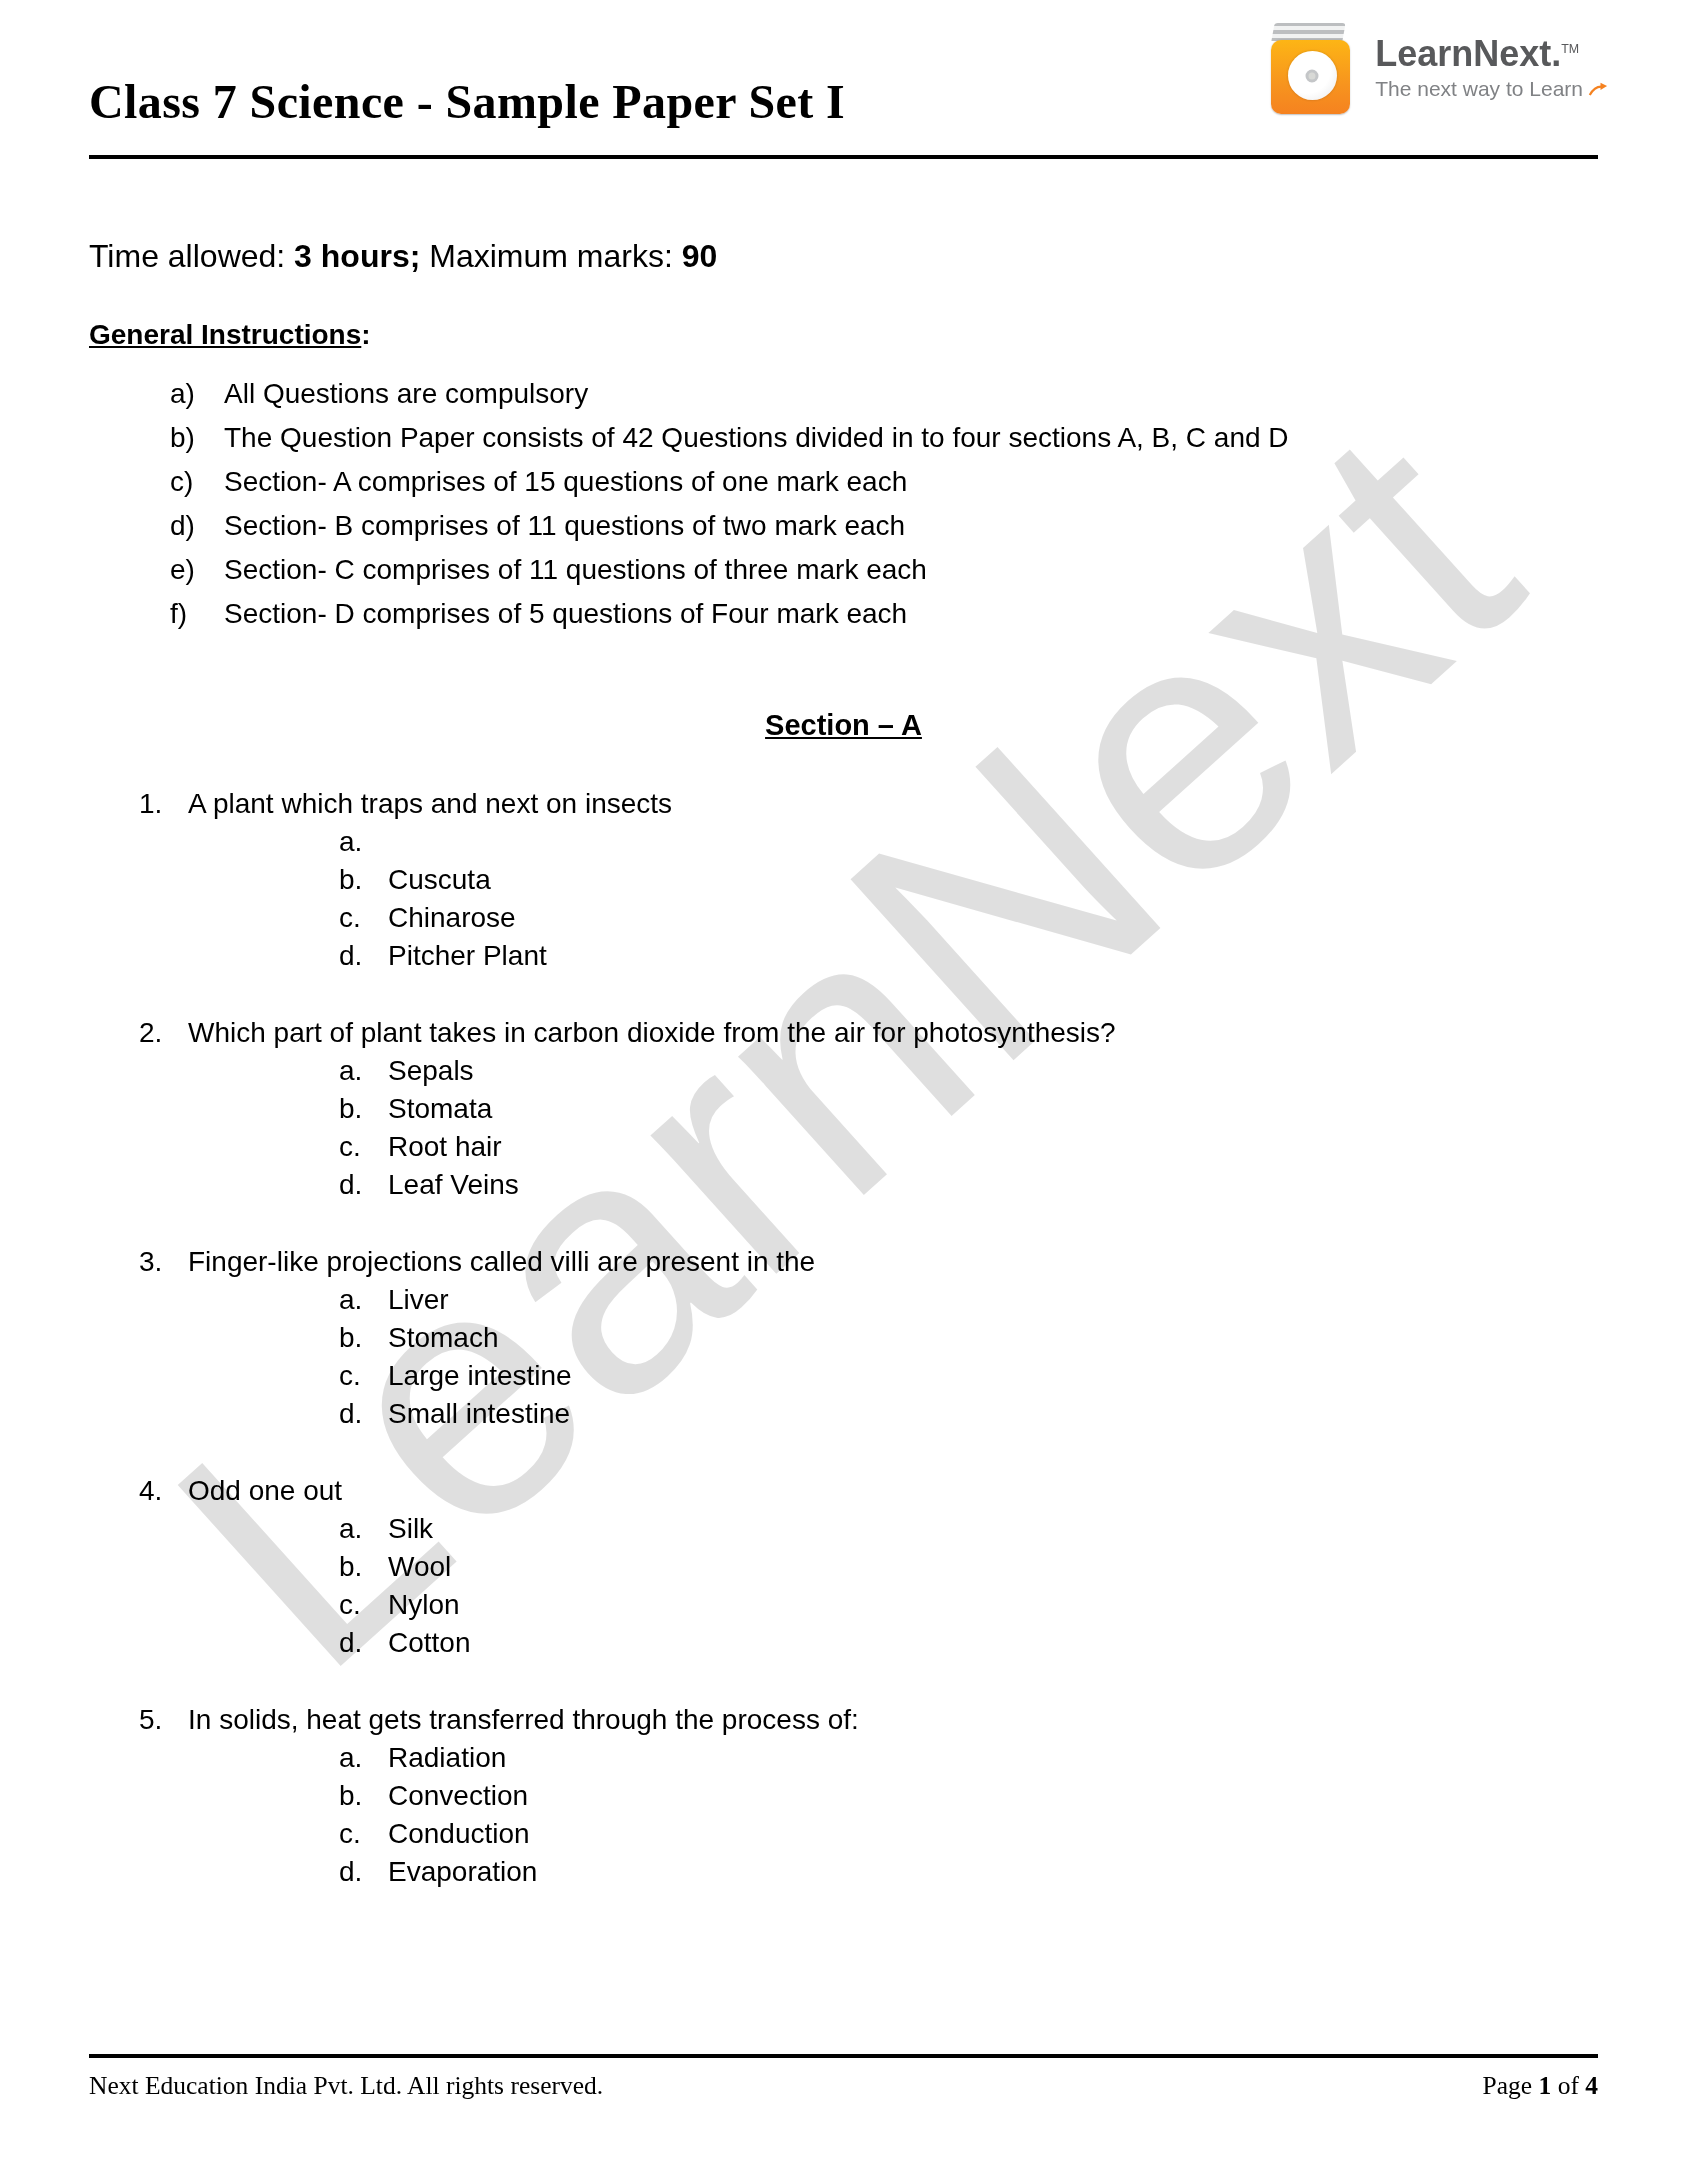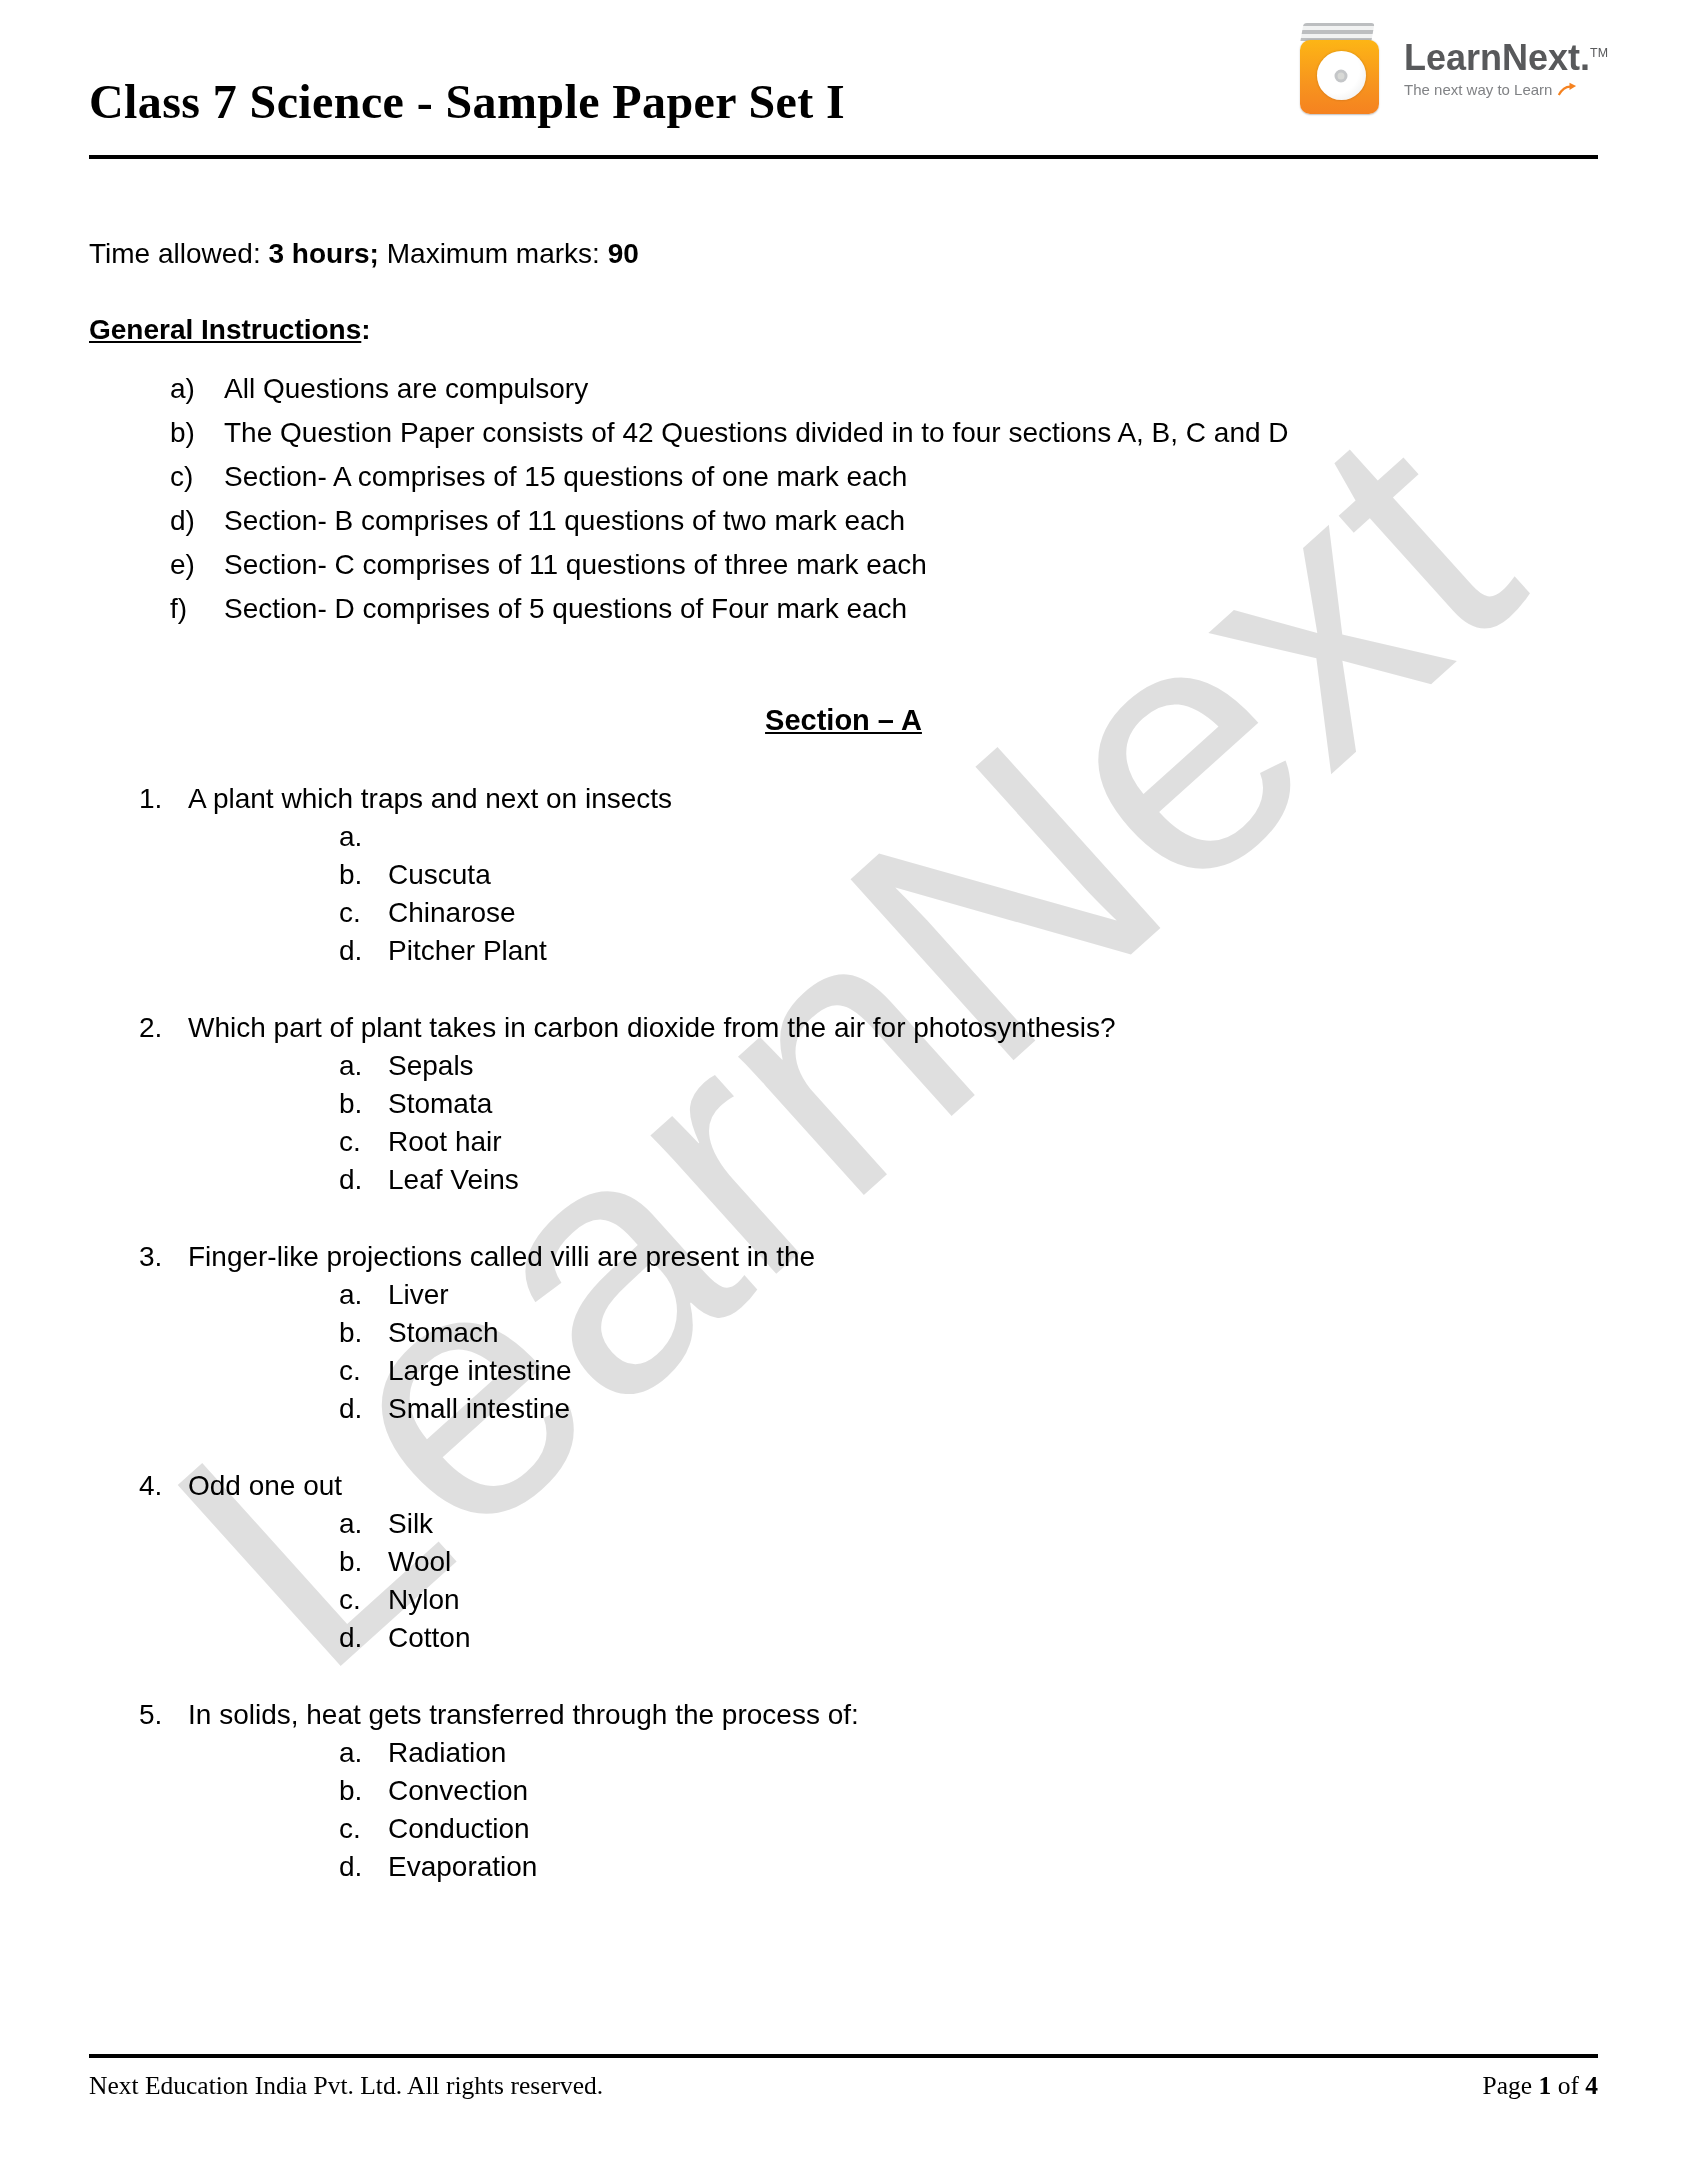--- a/index.html
+++ b/index.html
@@ -80,33 +80,33 @@
     width: 13px; height: 13px;
     border-radius: 50%;
     transform: translate(-50%, -50%);
     background: #d8d9d6;
     border: 3.3px solid #c4c6c8;
   }
   .logo-text { display: flex; flex-direction: column; }
   .brand-line { font-size: 36px; font-weight: bold; color: #58595b; line-height: 1; }
   .brand-tm { font-size: 12.4px; vertical-align: super; font-weight: normal; color: #58595b; }
   .tagline-line { display: flex; align-items: center; gap: 5px; margin-top: 5px; }
-  .tagline-text { font-size: 15px; color: #808285; }
+  .tagline-text { font-size: 21px; color: #808285; }
   .tagline-arrow svg { display: block; }
 
   .rule {
     height: 4.1px;
     background: #000;
     margin: 0 89px;
   }
 
   
   .meta {
     margin: 79px 89px 0;
-    font-size: 28px;
+    font-size: 32px;
   }
   .bold { font-weight: bold; }
 
   
   .instructions-heading {
     margin: 44px 89px 0;
     font-size: 28px;
     font-weight: bold;
   }
   .instructions-heading .underlined { text-decoration: underline; }

